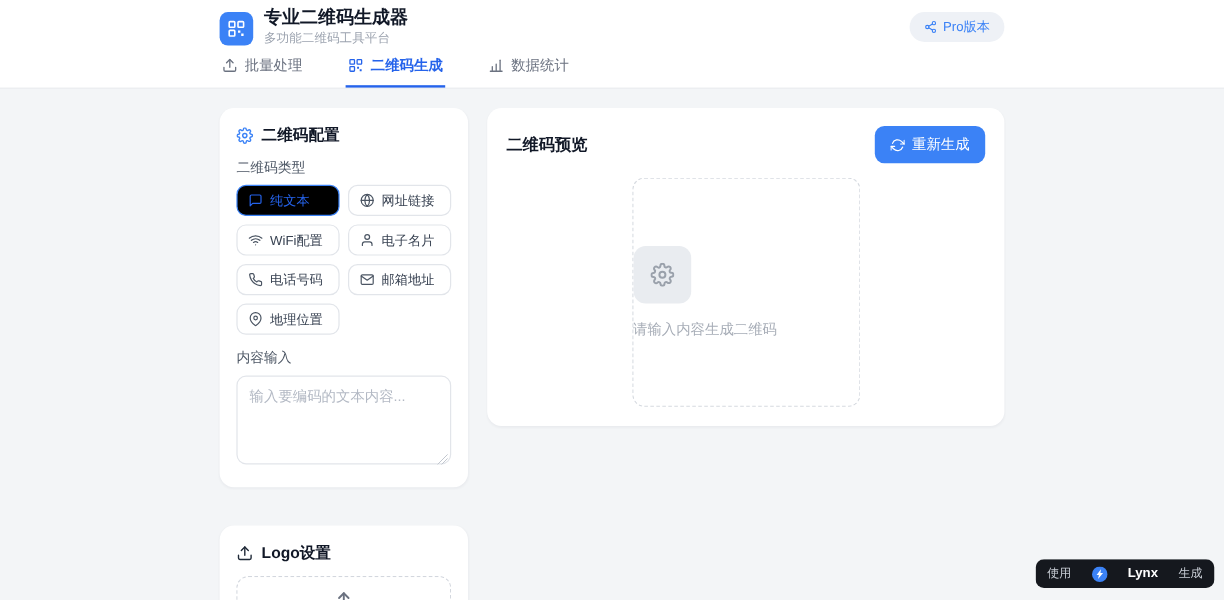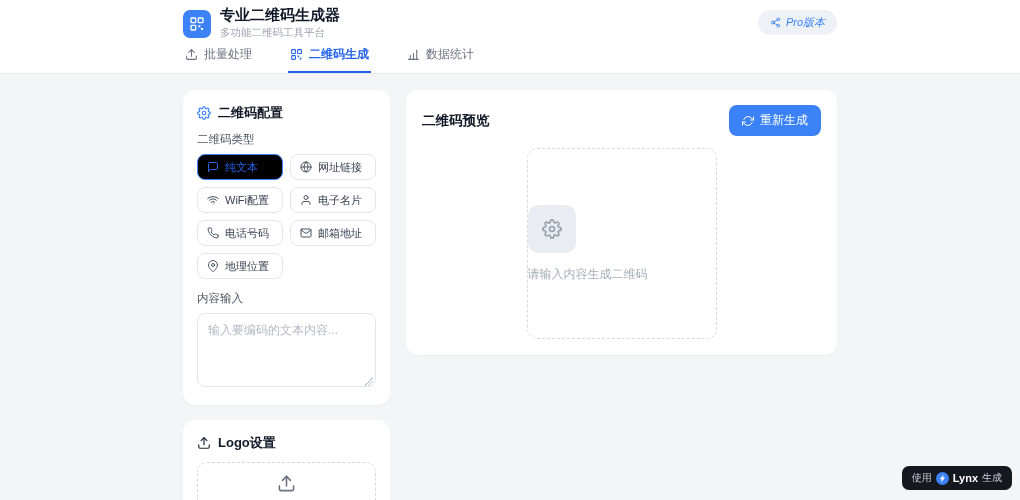--- a/index.html
+++ b/index.html
@@ -10,35 +10,35 @@
   
   .header { background:#fff; border-bottom:1px solid #e8eaee; padding-top:5px; }
   .container { width:654px; margin:0 auto; }
   .header-row { display:flex; align-items:center; justify-content:space-between; height:34px; }
   .brand { display:flex; align-items:flex-end; gap:9px; }
   .brand-logo { width:28px; height:28px; border-radius:7px; background:#3b82f6; color:#fff; display:flex; align-items:center; justify-content:center; }
   .brand-logo svg { width:16px; height:16px; }
   .brand-titles { line-height:1.15; }
   .brand-title { font-size:15px; font-weight:bold; color:#111827; }
   .brand-subtitle { font-size:10.5px; color:#9ca3af; margin-top:2px; }
-  .pro-badge { display:flex; align-items:center; gap:5px; background:#eef1f6; border:none; border-radius:999px; padding:5px 12px; font-size:11px; color:#3b82f6; cursor:pointer; font-family:inherit;font-style:italic; }
+  .pro-badge { display:flex; align-items:center; gap:5px; background:#eef1f6; border:none; border-radius:999px; padding:5px 12px; font-size:11px; color:#3b82f6; cursor:pointer; font-family:inherit; }
   .pro-badge svg { width:11px; height:11px; }
 
   .tabs { display:flex; gap:34px; margin-top:4px; }
   .tab { display:flex; align-items:center; gap:6px; font-size:12px; color:#6b7280; padding:3px 2px 8px; border-bottom:2px solid transparent; cursor:pointer; }
   .tab svg { width:13px; height:13px; }
   .tab.active { color:#2563eb; border-bottom-color:#2563eb; font-weight:bold; }
 
   
   .main { padding-top:16px; }
   .cols { display:flex; gap:16px; align-items:flex-start; }
   .left-col { width:207px; flex:none; }
   .right-col { flex:1; }
 
-  .card { background:#fff; border-radius:12px; padding:14px; margin-bottom:15px; box-shadow:0 1px 2px rgba(17,24,39,0.04); }
+  .card { background:#fff; border-radius:12px; padding:14px; margin-bottom:32px; box-shadow:0 1px 2px rgba(17,24,39,0.04); }
   .card-title { display:flex; align-items:center; gap:7px; font-size:13px; font-weight:bold; color:#111827; margin-bottom:10px; }
   .card-title svg { width:14px; height:14px; }
   .icon-blue { color:#3b82f6; }
   .icon-dark { color:#1f2937; }
 
   .field-label { font-size:11.5px; color:#4b5563; margin-bottom:7px; }
 
   .type-grid { display:grid; grid-template-columns:1fr 1fr; gap:7px; margin-bottom:12px; }
   .type-btn { display:flex; align-items:center; gap:6px; height:26px; padding:0 9px; background:#fff; border:1px solid #e2e5ea; border-radius:8px; font-size:11px; color:#374151; cursor:pointer; font-family:inherit; }
   .type-btn svg { width:12px; height:12px; flex:none; color:#4b5563; }
@@ -61,21 +61,21 @@
   .preview-title { font-size:13.5px; font-weight:bold; color:#111827; }
   .regen-btn { display:flex; align-items:center; gap:6px; background:#3b82f6; color:#fff; border:none; border-radius:8px; padding:7px 13px; font-size:12px; cursor:pointer; font-family:inherit; }
   .regen-btn svg { width:12px; height:12px; }
 
   .preview-empty { width:190px; height:191px; margin:0 auto; border:1.5px dashed #d6dae0; border-radius:10px; display:flex; flex-direction:column; align-items:flex-start; justify-content:center; gap:13px; }
   .preview-empty-iconbox { width:48px; height:48px; border-radius:10px; background:#e9ecf0; display:flex; align-items:center; justify-content:center; color:#9aa1ab; }
   .preview-empty-iconbox svg { width:20px; height:20px; }
   .preview-empty-text { font-size:12px; color:#a7adb7; }
 
   
-  .made-with { position:fixed; right:8px; bottom:10px; display:flex; align-items:center; gap:4px; background:#15181e; border-radius:7px; padding:5px 10px; cursor:pointer; }
+  .made-with { position:fixed; right:8px; bottom:10px; display:flex; align-items:center; gap:17px; background:#15181e; border-radius:7px; padding:5px 10px; cursor:pointer; }
   .made-with-prefix, .made-with-suffix { font-size:10px; color:#c9ced6; }
   .made-with-brand { font-size:11px; font-weight:bold; color:#fff; }
   .made-with svg { width:13px; height:13px; }
 </style>
 </head>
 <body>
 
 <div class="header">
   <div class="container">
     <div class="header-row">

